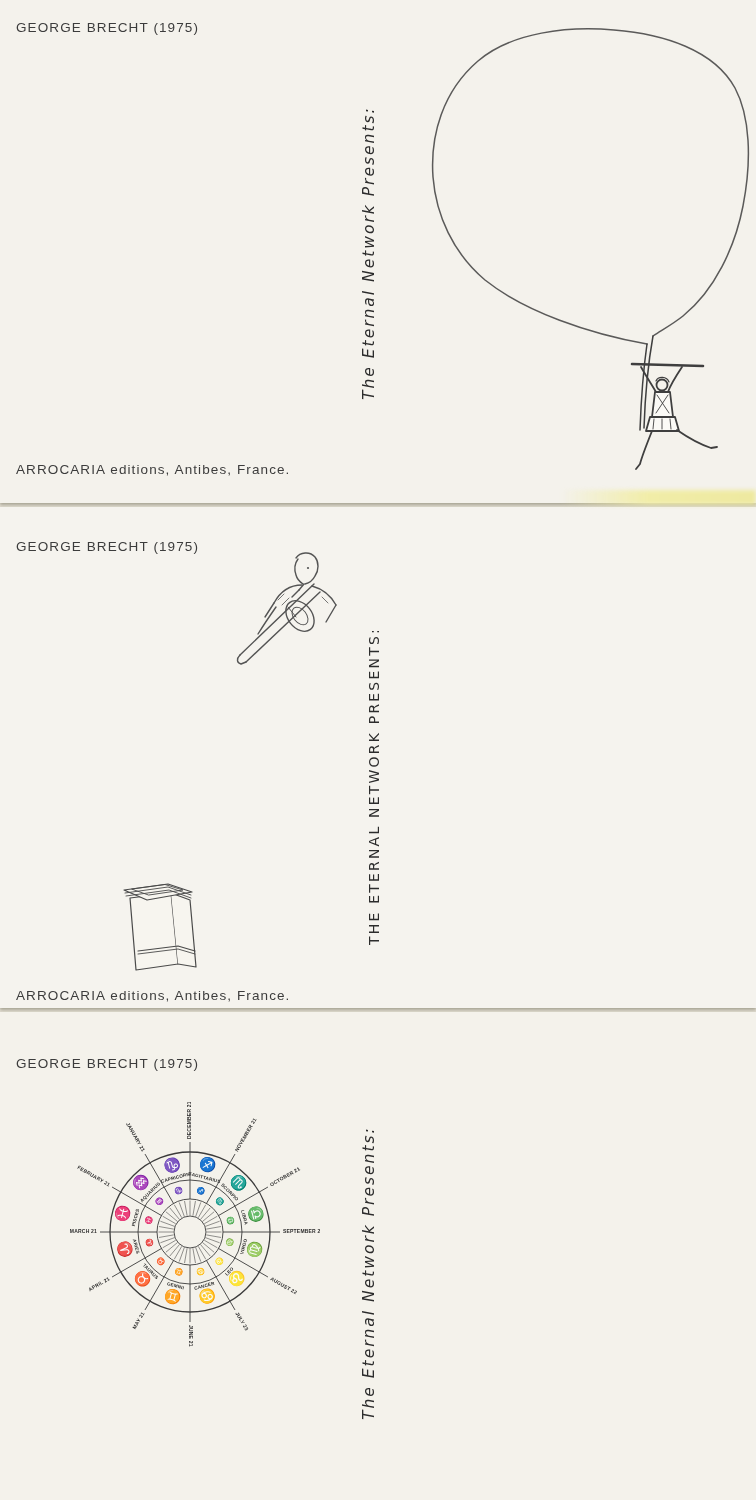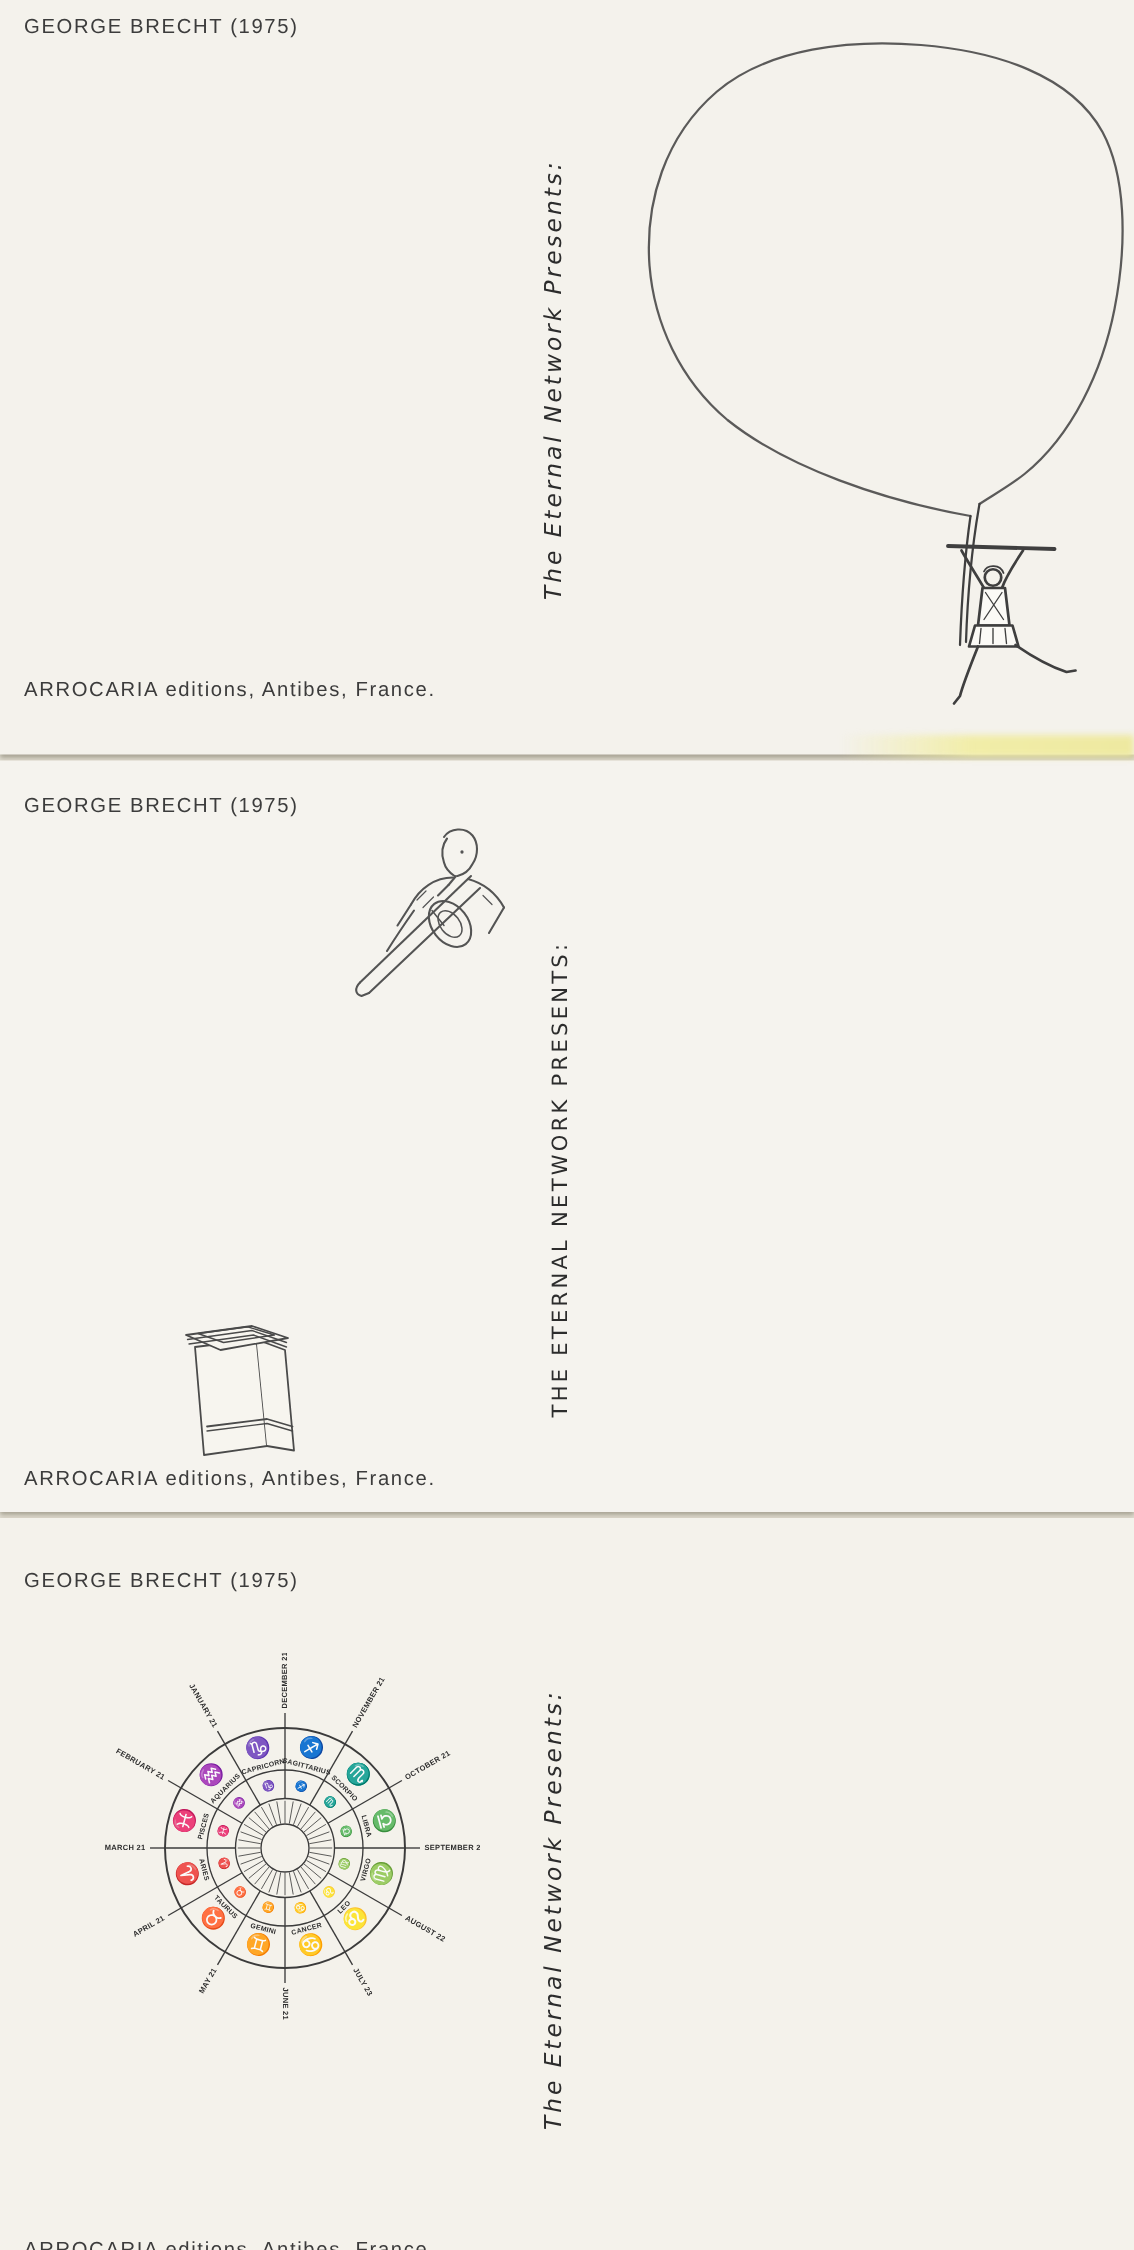--- a/index.html
+++ b/index.html
@@ -10,21 +10,21 @@
   }
   .card{
     position:absolute;left:0;width:756px;background:#f4f2ec;overflow:hidden;
     box-shadow:0 2px 3px rgba(95,90,72,.45);
   }
   #card1{top:0;height:503px;background:#f4f2ec;}
   #card2{top:507px;height:501px;background:#f5f3ee;}
   #card3{top:1012px;height:488px;background:#f4f2eb;}
   .artist-line,.publisher-line{
     position:absolute;left:16px;
-    font-size:13.5px;letter-spacing:1.1px;color:#3c3c3c;white-space:nowrap;
+    font-size:13.5px;letter-spacing:1.1px;color:#3c3c3c;white-space:nowrap;margin-top:10px;
   }
   .vcap{
     position:absolute;white-space:nowrap;color:#2c2c2c;
     transform:rotate(-90deg);transform-origin:0 0;
     font-family:"DejaVu Sans",sans-serif;
   }
   .vcap.script{font-style:italic;font-size:15.5px;letter-spacing:2px;}
   .vcap.caps{font-size:14px;letter-spacing:2.2px;}
   .drawing{position:absolute;}
   svg text{font-family:"Liberation Sans",sans-serif;}

